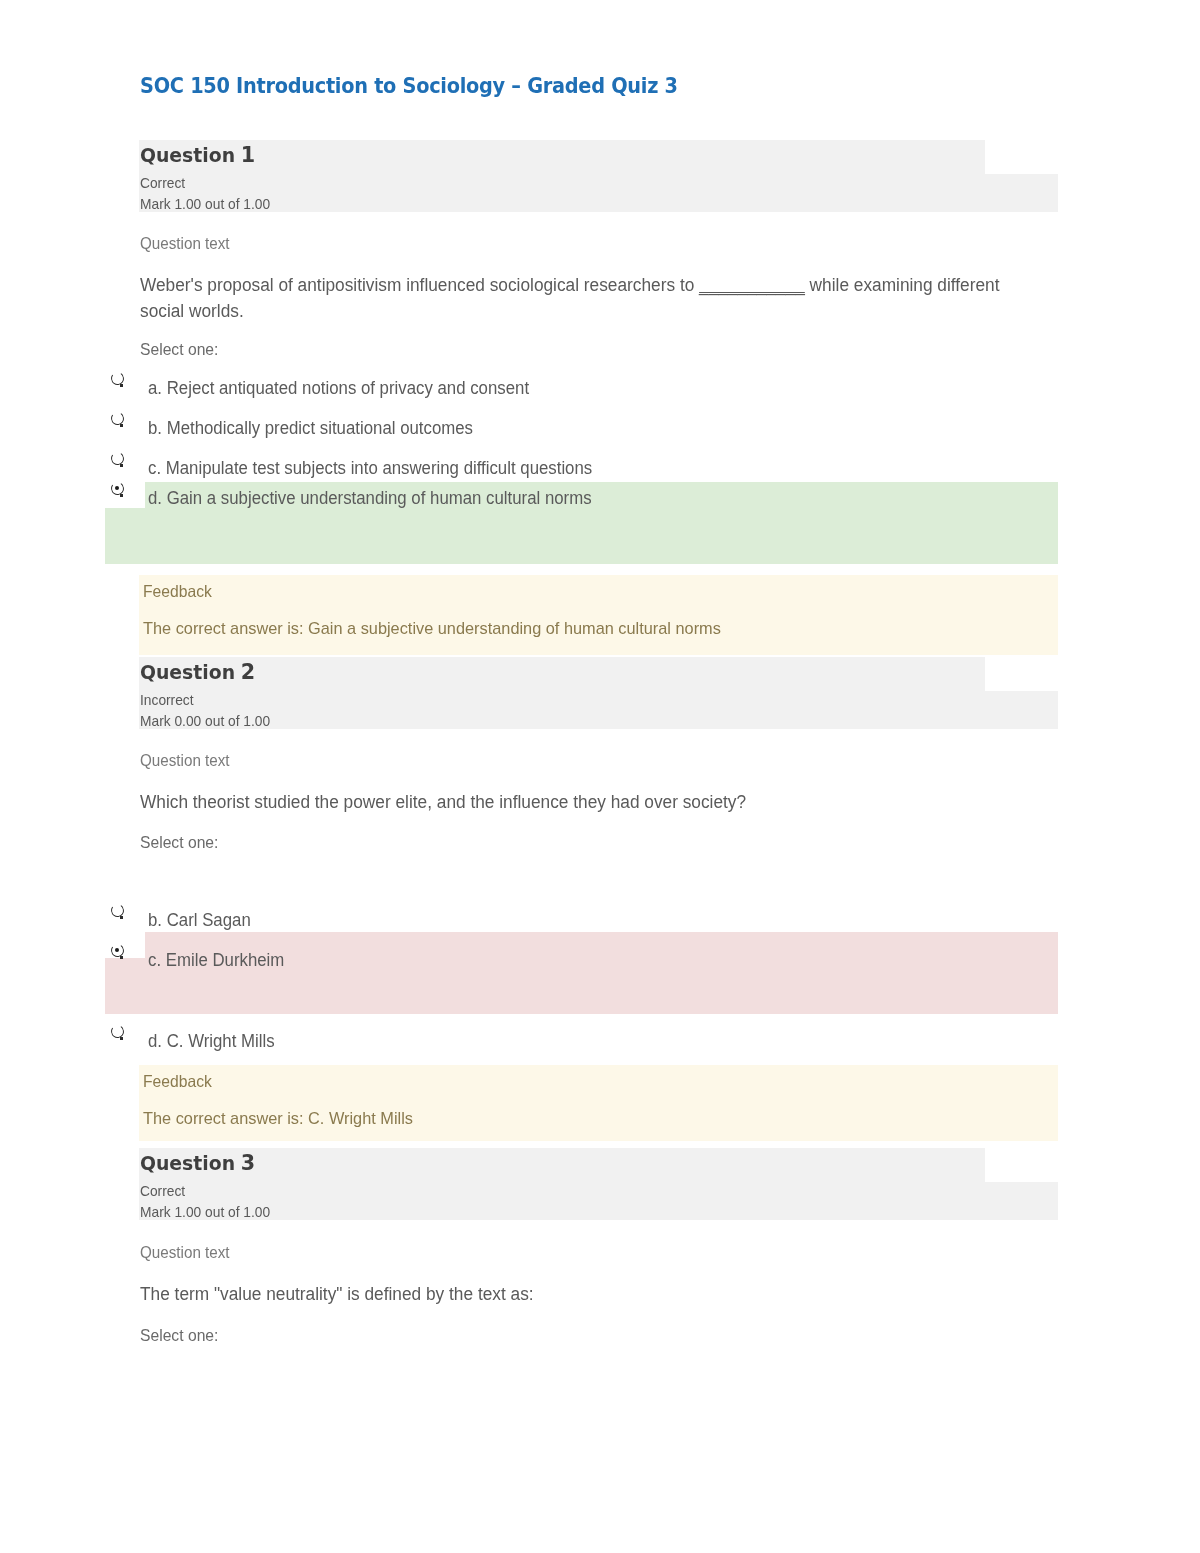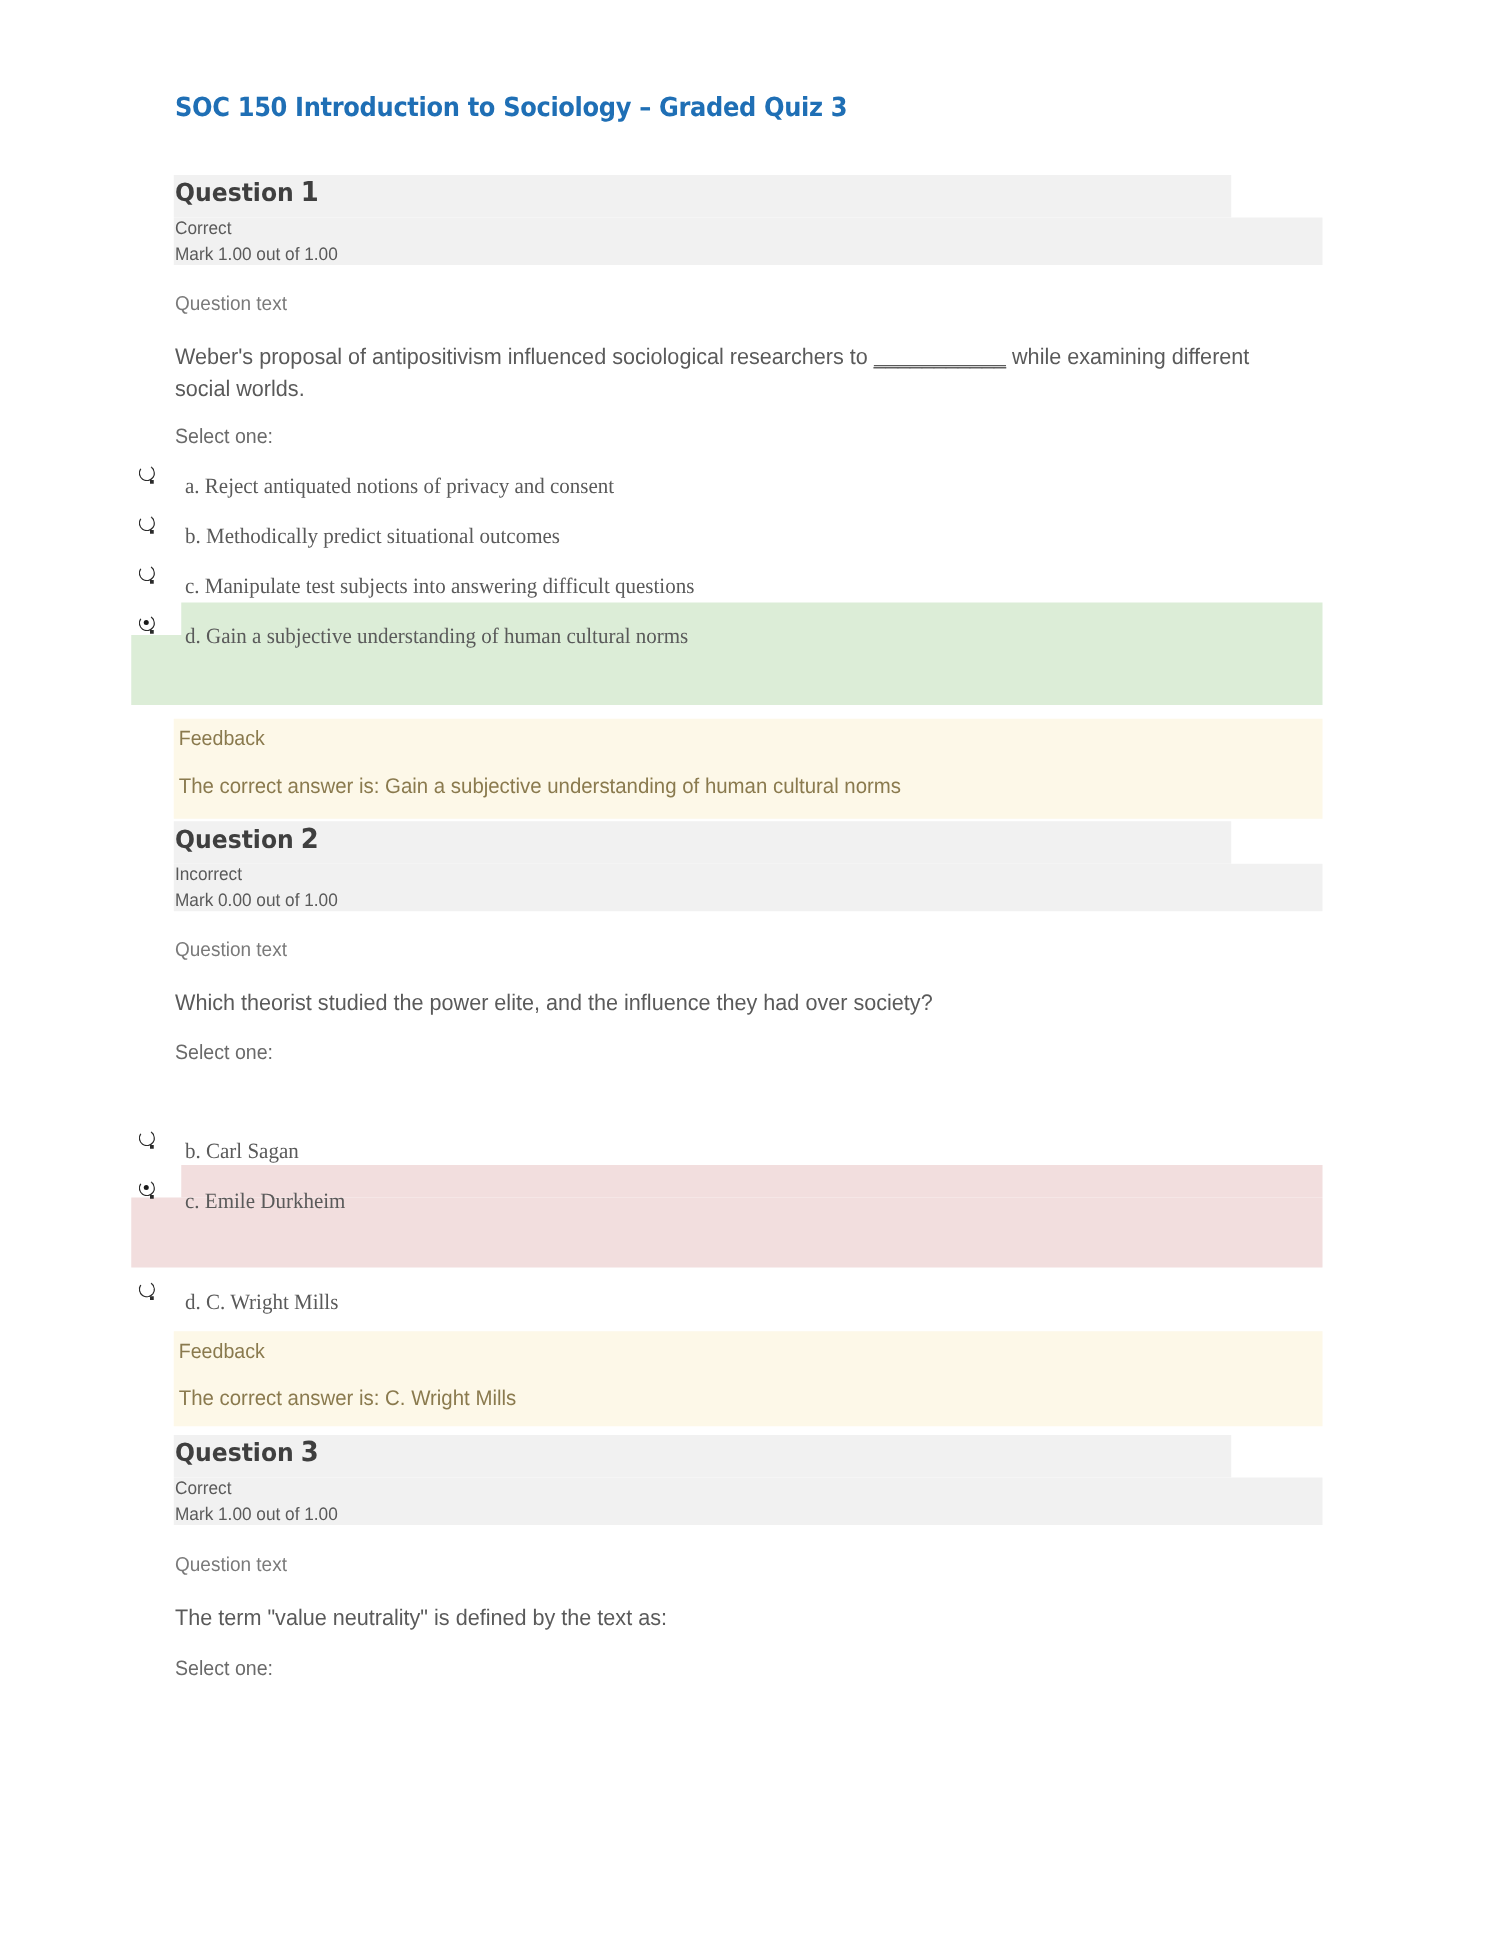--- a/index.html
+++ b/index.html
@@ -132,21 +132,20 @@
     transform-origin: left center;
     white-space: nowrap;
   }
 
   
   .option {
     position: absolute;
     left: 0;
     width: 1200px;
     height: 40px;
-    font-family: Liberation Serif, serif;
   }
   .opt-label {
     position: absolute;
     left: 148px;
     top: 8px;
     font-size: 17.5px;
     color: #5a5a5a;
     transform: scaleX(0.96);
     transform-origin: left center;
     white-space: nowrap;
@@ -272,21 +271,21 @@
     </div>
 
     <div class="option" style="top:310px;padding-left:15px;">
       <span class="radio">
         <span class="ring2"></span>
           <span class="tick"></span>
       </span>
       <span class="opt-label">c. Manipulate test subjects into answering difficult questions</span>
     </div>
 
-    <div class="option" style="top:350px;">
+    <div class="option" style="top:340px;">
       <span class="radio checked">
         <span class="ring2"></span>
           <span class="dot"></span>
           <span class="tick"></span>
       </span>
       <span class="opt-label">d. Gain a subjective understanding of human cultural norms</span>
     </div>
 
     <div class="feedback" style="top:435px; height:80px;">
       <span class="fb-title">Feedback</span>

